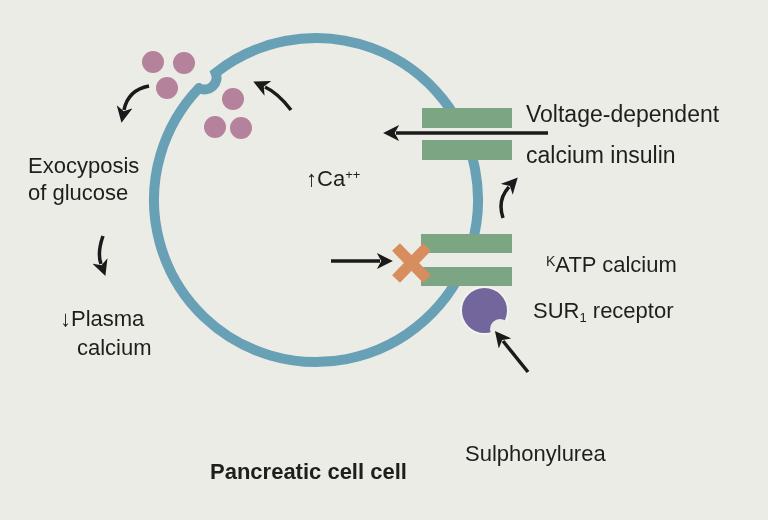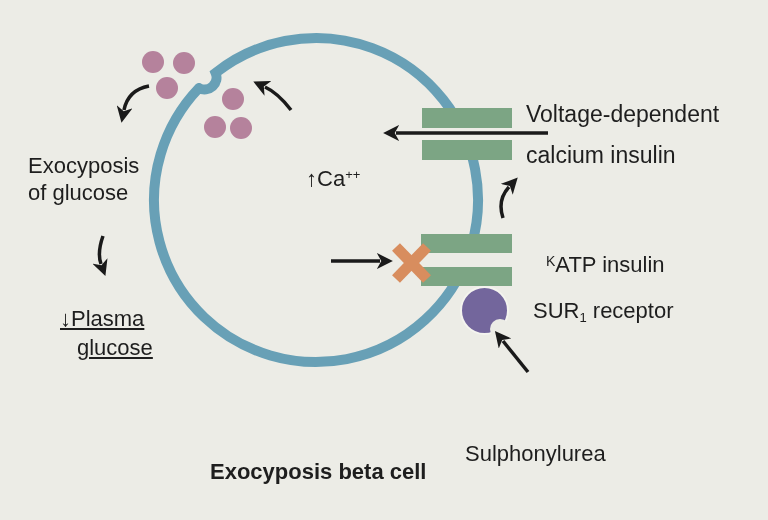--- a/index.html
+++ b/index.html
@@ -27,21 +27,21 @@
   .lbl{position:absolute;color:var(--c-text);font-size:22px;line-height:26px;white-space:nowrap;}
   .lbl sup,.lbl .sup{font-size:13px;vertical-align:7px;letter-spacing:0;}
   .lbl .supK{font-size:14px;vertical-align:6px;}
   .lbl .sub{font-size:13px;vertical-align:-4px;}
   .lbl-exo{left:28px;top:152px;line-height:27px;}
   .lbl-ca{left:306px;top:118px;margin-top:44px;}
   .lbl-voltage{left:526px;top:94px;font-size:23px;line-height:41px;}
   .lbl-katp{left:546px;top:248px;}
   .lbl-sur{left:533px;top:298px;}
   .lbl-sulpho{left:465px;top:402px;margin-top:39px;}
-  .lbl-plasma{left:60px;top:304px;line-height:29px;text-decoration:underline;}
+  .lbl-plasma{left:60px;top:304px;line-height:29px;}
   .lbl-plasma .indent{padding-left:17px;}
   .lbl-title{left:210px;top:459px;font-weight:bold;}
 </style>
 </head>
 <body>
 
 <div class="stage">
 
   <svg width="768" height="520" viewBox="0 0 768 520">
     <defs>
@@ -97,26 +97,26 @@
     <div>of glucose</div>
   </div>
 
   <div class="lbl lbl-ca"><span>↑</span><span>Ca</span><span class="sup">++</span></div>
 
   <div class="lbl lbl-voltage">
     <div>Voltage-dependent</div>
     <div>calcium insulin</div>
   </div>
 
-  <div class="lbl lbl-katp"><span class="supK">K</span><span>ATP insulin</span></div>
+  <div class="lbl lbl-katp"><span class="supK">K</span><span>ATP calcium</span></div>
 
   <div class="lbl lbl-sur"><span>SUR</span><span class="sub">1</span><span> receptor</span></div>
 
   <div class="lbl lbl-sulpho">Sulphonylurea</div>
 
   <div class="lbl lbl-plasma">
     <div><span>↓</span><span>Plasma</span></div>
-    <div class="indent">glucose</div>
+    <div class="indent">calcium</div>
   </div>
 
-  <div class="lbl lbl-title">Exocyposis beta cell</div>
+  <div class="lbl lbl-title">Pancreatic cell cell</div>
 
 </div>
 
 </body></html>

